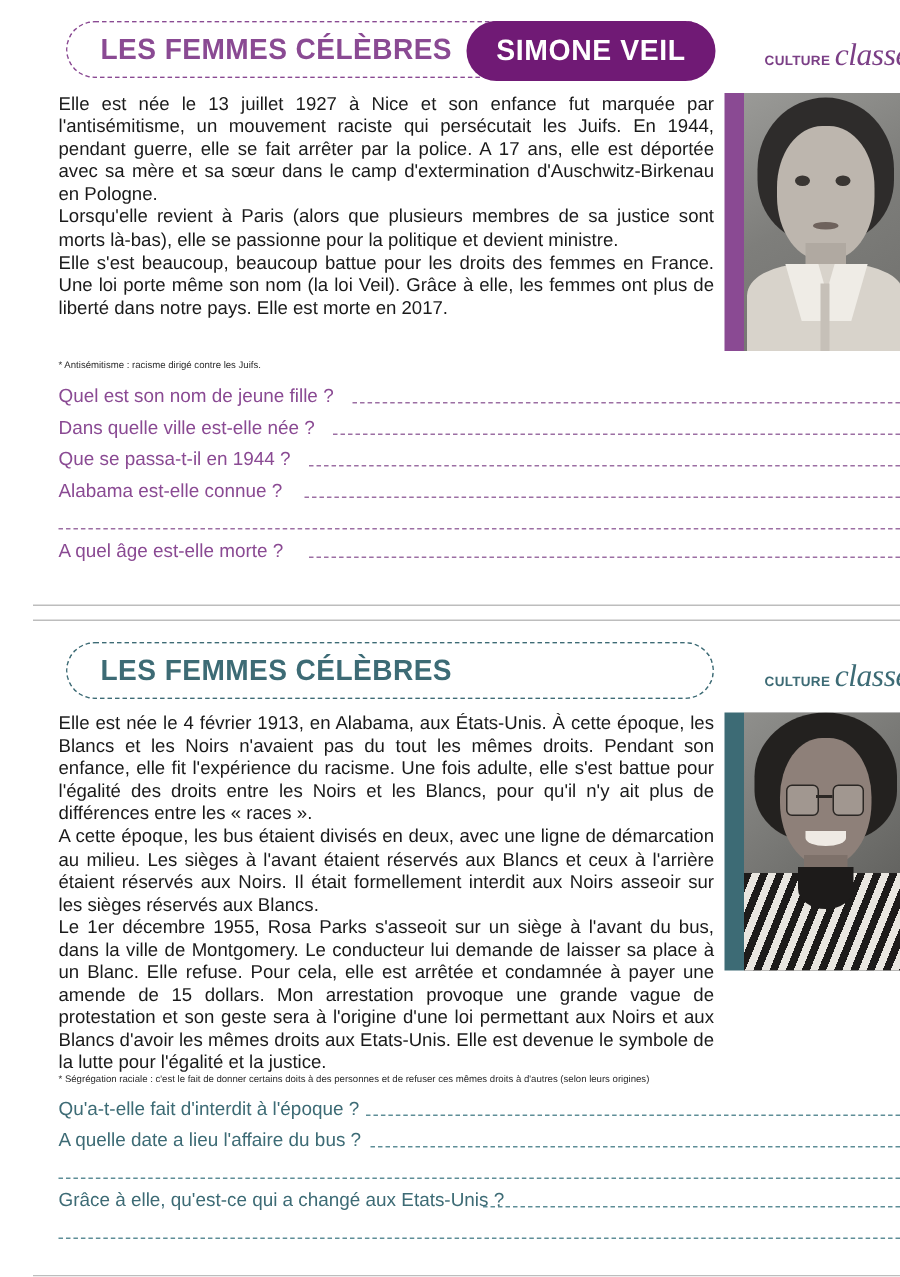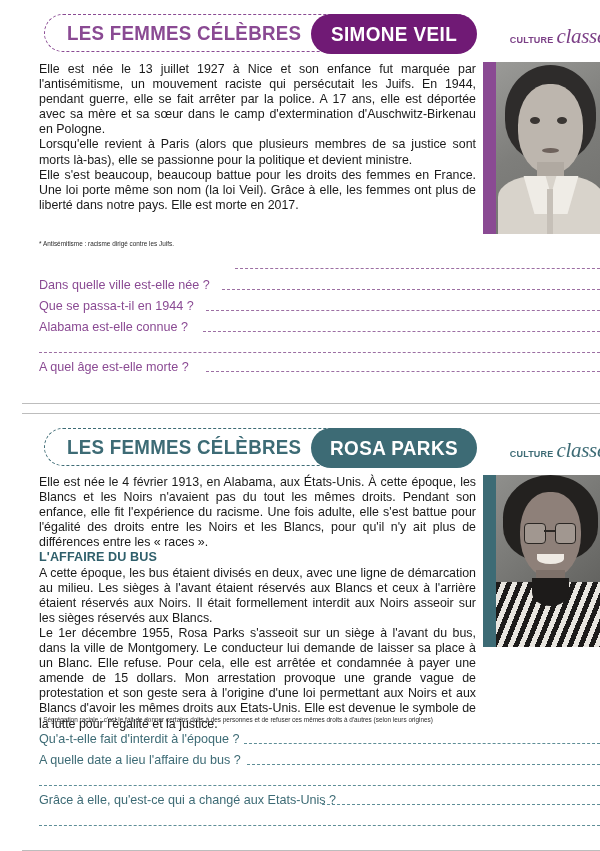--- a/index.html
+++ b/index.html
@@ -152,20 +152,21 @@
               <div class="collarR"></div>
               <div class="placket"></div>
           </div>
         </div>
       </div>
 
       <div class="footnote" style="left:17px;top:240px;width:440px;">* Antisémitisme : racisme dirigé contre les Juifs.</div>
 
       <div class="q-block" style="top:255px;">
         <div class="q-row">
+          <span class="q-text">Quel est son nom de jeune fille ?</span>
           <span class="q-dots" style="left:196px;"></span>
         </div>
         <div class="q-row">
           <span class="q-text">Dans quelle ville est-elle née ?</span>
           <span class="q-dots" style="left:183px;"></span>
         </div>
         <div class="q-row">
           <span class="q-text">Que se passa-t-il en 1944 ?</span>
           <span class="q-dots" style="left:167px;"></span>
         </div>
@@ -183,32 +184,28 @@
       </div>
 
     </div>
   </div>
 
   <div class="section sec-teal">
     <div class="section-inner">
 
       <div class="banner">
         <div class="banner-title">LES FEMMES CÉLÈBRES</div>
-        <div class="pill">
-          <div class="pill-label">ROSA PARKS</div>
-        </div>
       </div>
 
       <div class="logo" style="top:24px;">
         <span class="w1">CULTURE</span><span class="w2">classe</span>
       </div>
 
       <div class="body-text" style="left:17px;top:61px;width:437px;">
         <p>Elle est née le 4 février 1913, en Alabama, aux États-Unis. À cette époque, les Blancs et les Noirs n'avaient pas du tout les mêmes droits. Pendant son enfance, elle fit l'expérience du racisme. Une fois adulte, elle s'est battue pour l'égalité des droits entre les Noirs et les Blancs, pour qu'il n'y ait plus de différences entre les « races ».</p>
-        <p class="subhead">L'AFFAIRE DU BUS</p>
         <p>A cette époque, les bus étaient divisés en deux, avec une ligne de démarcation au milieu. Les sièges à l'avant étaient réservés aux Blancs et ceux  à l'arrière étaient réservés aux Noirs. Il était formellement interdit aux Noirs asseoir sur les sièges réservés aux Blancs.</p>
         <p>Le 1er décembre 1955, Rosa Parks s'asseoit sur un siège à l'avant du bus, dans la ville de Montgomery. Le conducteur lui demande de laisser sa place à un Blanc. Elle refuse. Pour cela, elle est arrêtée et condamnée à payer une amende de 15 dollars. Mon arrestation provoque une grande vague de protestation et son geste sera à l'origine d'une loi permettant aux Noirs et aux Blancs d'avoir les mêmes droits aux Etats-Unis. Elle est devenue le symbole de la lutte pour l'égalité et la justice.</p>
       </div>
 
       <div class="photo-wrap" style="left:461px;top:61px;width:122px;height:172px;">
         <div class="photo-bar"></div>
         <div class="photo">
           <div class="pf pf2">
             <div class="bg"></div>
               <div class="hair"></div>

